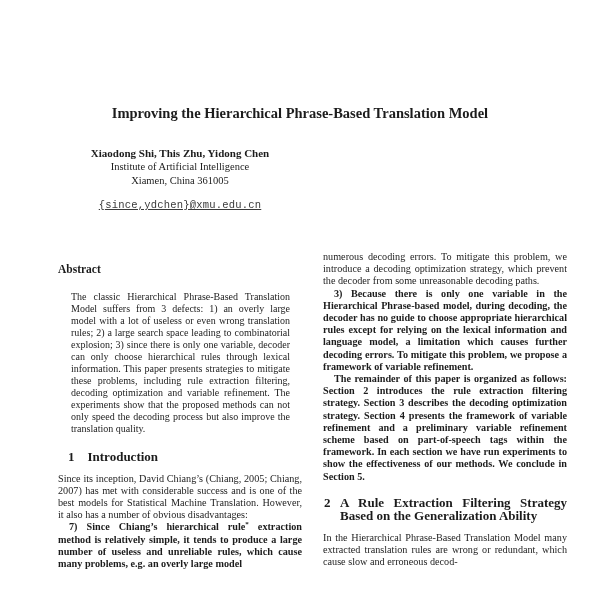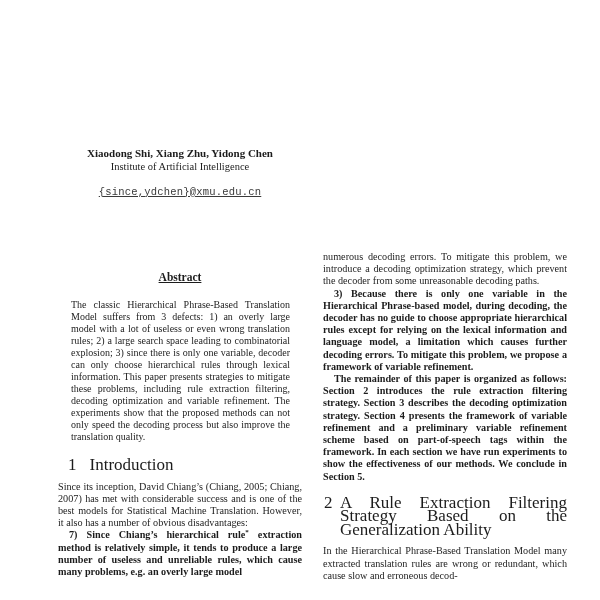--- a/index.html
+++ b/index.html
@@ -46,35 +46,34 @@
     letter-spacing: 0.2px;
     color: #3a3a3a;
     text-decoration: underline;
     cursor: pointer;
   }
   .col { position: absolute; width: 244px; }
   .col-left  { top: 253px; left: 58px;  }
   .col-right { top: 251px; left: 323px; }
 
   .abstract-heading {
-    margin-top: 18px;
-    text-align: center;
+    margin-top: 10px;
+    text-align: left;
     font-weight: bold;
     font-size: 11.5px;
-    text-decoration: underline;
   }
   .abstract-body {
     margin: 16px 12px 0 13px;
     font-size: 10px;
     line-height: 12px;
     text-align: justify;
   }
   .sec-heading {
-    font-weight: normal;
-    font-size: 17px;
+    font-weight: bold;
+    font-size: 13px;
     line-height: 13.5px;
   }
   .sec1-heading { margin-top: 15px; padding-left: 10px; }
   .sec1-heading .sec-num { margin-right: 13px; }
   .sec2-heading {
     margin-top: 13px;
     position: relative;
     padding-left: 17px;
     text-align: justify;
   }
@@ -92,24 +91,26 @@
     font-size: 7px;
     line-height: 0;
     vertical-align: super;
   }
 </style>
 </head>
 <body>
 
 <div class="page">
 
+  <h1 class="paper-title">Improving the Hierarchical Phrase-Based Translation Model</h1>
 
   <div class="author-block">
-    <div class="author-names">Xiaodong Shi, Xiang Zhu, Yidong Chen</div>
+    <div class="author-names">Xiaodong Shi, This Zhu, Yidong Chen</div>
     <div class="affil-line">Institute of Artificial Intelligence</div>
+    <div class="affil-line">Xiamen, China 361005</div>
     <div class="email-line">
       <span class="email-link">{since,ydchen}@xmu.edu.cn</span>
     </div>
   </div>
 
   <div class="col col-left">
     <div class="abstract-heading">Abstract</div>
     <p class="abstract-body">The classic Hierarchical Phrase-Based Translation Model suffers from 3 defects: 1) an overly large model with a lot of useless or even wrong translation rules; 2) a large search space leading to combinatorial explosion; 3) since there is only one variable, decoder can only choose hierarchical rules through lexical information. This paper presents strategies to mitigate these problems, including rule extraction filtering, decoding optimization and variable refinement. The experiments show that the proposed methods can not only speed the decoding process but also improve the translation quality.</p>
 
     <div class="sec-heading sec1-heading">

